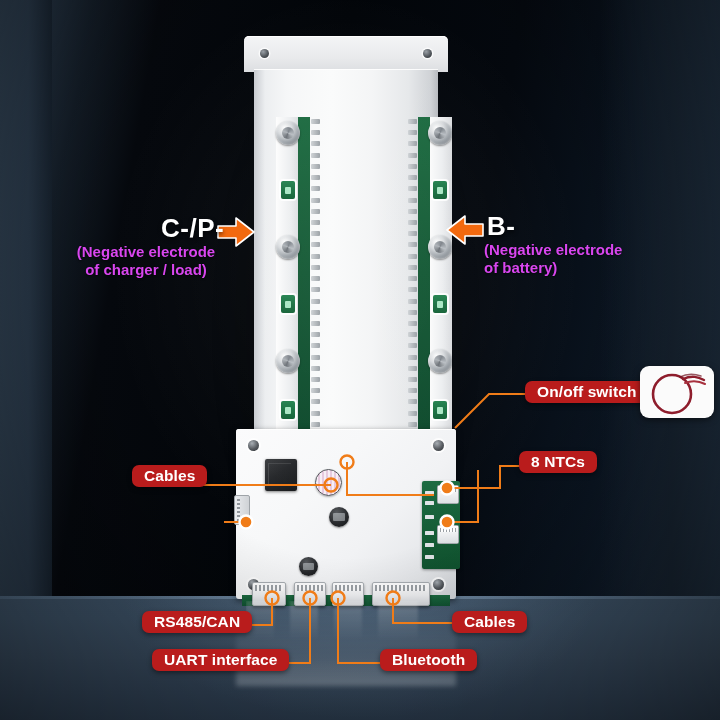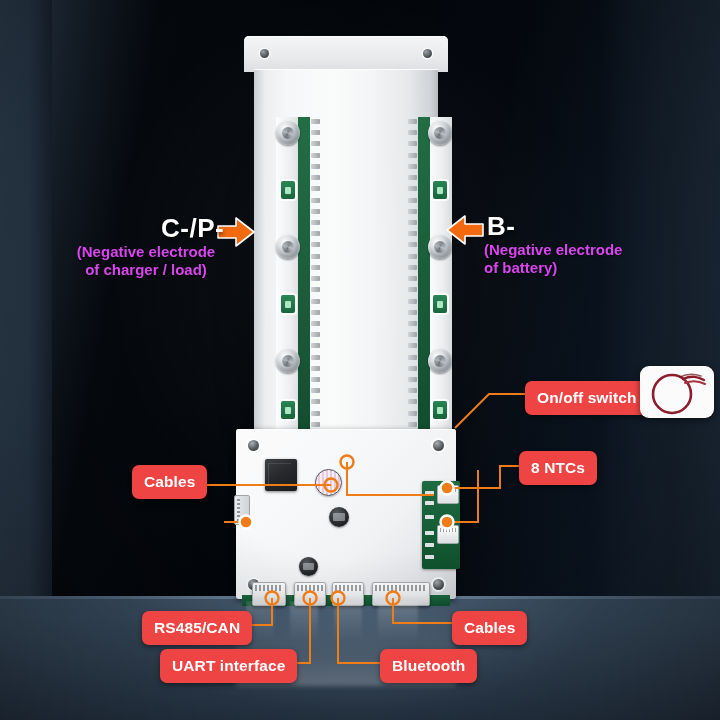--- a/index.html
+++ b/index.html
@@ -335,27 +335,27 @@
 
   
   #callouts {
     position: absolute; inset: 0;
     pointer-events: none;
   }
 
   
   .pill {
     position: absolute;
-    background: #ef4444;
+    background: #b91c1c;
     color: #ffffff;
     border-radius: 7px;
     font-size: 15.5px;
     font-weight: bold;
     line-height: 1.18;
-    padding: 8px 12px;
+    padding: 2px 12px;
     text-align: left;
     white-space: pre-line;
     box-shadow: 0 2px 5px rgba(0,0,0,.45);
     letter-spacing: .1px;
   }
 
   .term-label {
     position: absolute;
     color: #d946ef;
     font-size: 15px;
@@ -579,21 +579,21 @@
 
   <div class="pill" style="left:525px; top:381px;">On/off switch</div>
 
   <div class="pill" style="left:519px; top:451px;">8 NTCs</div>
 
   <div class="pill" style="left:132px; top:465px;">Cables</div>
 
 
   <div class="pill" style="left:142px; top:611px;">RS485/CAN</div>
 
-  <div class="pill" style="left:160px; top:649px;">UART interface</div>
+  <div class="pill" style="left:152px; top:649px;">UART interface</div>
 
   <div class="pill" style="left:452px; top:611px;">Cables</div>
 
   <div class="pill" style="left:380px; top:649px;">Bluetooth</div>
 
   <div class="switch-thumb">
     <svg width="74" height="52" viewBox="0 0 74 52">
       <circle cx="32" cy="28" r="19" fill="none" stroke="#8e1d2c" stroke-width="2.6"></circle>
       <path d="M43 13 C52 9 58 11 64 14" fill="none" stroke="#8e1d2c" stroke-width="2.4" stroke-linecap="round"></path>
       <path d="M45 17 C53 14 59 15 65 18" fill="none" stroke="#a8313f" stroke-width="2" stroke-linecap="round"></path>

